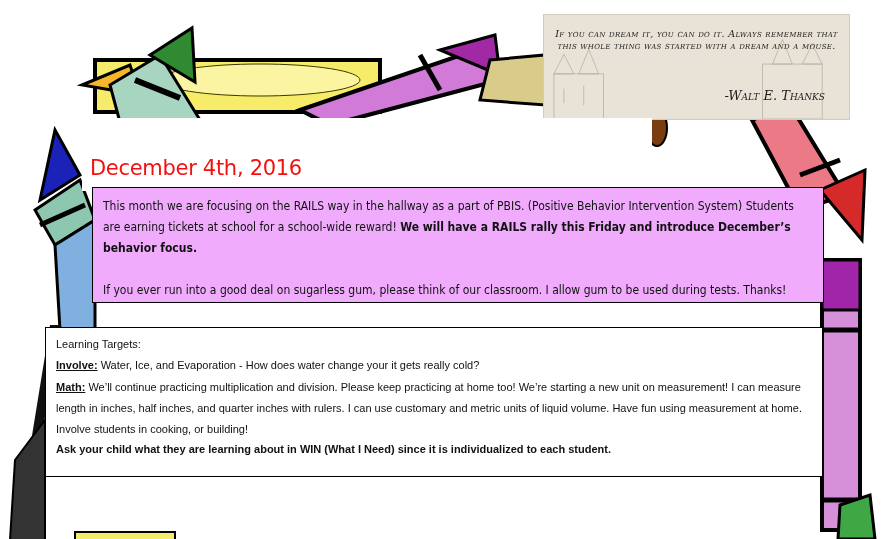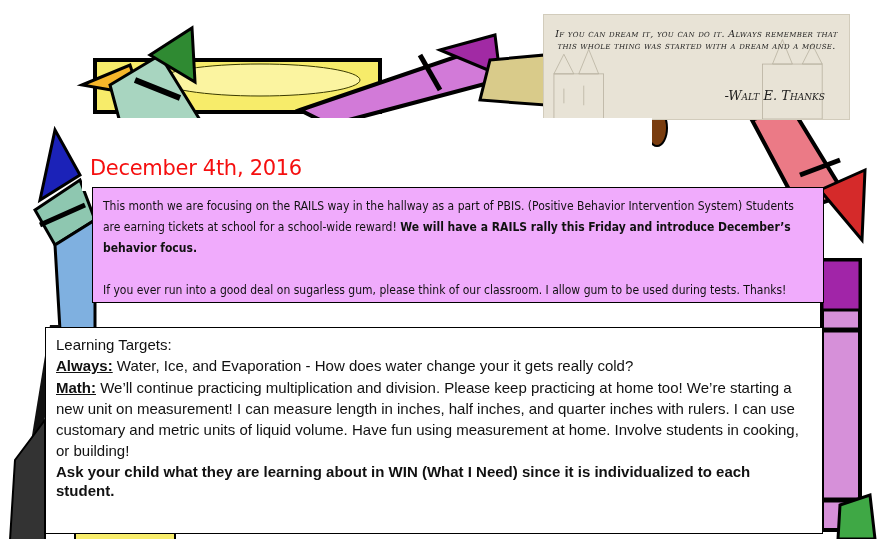--- a/index.html
+++ b/index.html
@@ -11,21 +11,21 @@
   .quote-author{position:absolute;right:24px;top:73px;font-family:"DejaVu Serif",serif;font-style:italic;font-size:13px;color:#1b1b1b;font-variant:small-caps;}
   .title-block{position:absolute;left:82px;top:118px;width:570px;height:73px;background:#fff;}
   .title-line{position:absolute;left:8px;font-family:"DejaVu Sans",sans-serif;font-size:21px;letter-spacing:-0.3px;white-space:nowrap;}
   .t1{top:3px;}
   .t2{top:38px;}
   .red{color:#f50f0f;}
   .dark{color:#111;}
   .box1{position:absolute;left:92px;top:187px;width:732px;height:116px;background:#f0abfc;border:1.5px solid #000;box-sizing:border-box;padding:8px 10px 0 10px;font-family:"DejaVu Sans Condensed","DejaVu Sans",sans-serif;font-size:12px;line-height:21px;color:#111;}
   .box1 p{margin:0;}
   .box1 .gap{height:21px;}
-  .box2{position:absolute;left:45px;top:327px;width:778px;height:207px;background:#fff;border:1.5px solid #000;box-sizing:border-box;padding:6px 10px 12px 10px;font-family:"Liberation Sans",sans-serif;font-size:15px;line-height:21.3px;color:#111;}
+  .box2{position:absolute;left:45px;top:327px;width:778px;height:150px;background:#fff;border:1.5px solid #000;box-sizing:border-box;padding:6px 10px 12px 10px;font-family:"Liberation Sans",sans-serif;font-size:11px;line-height:21.3px;color:#111;}
   .box2 p{margin:0;}
   .box2 .ela{line-height:19px;}
   .ul-bold{font-weight:bold;text-decoration:underline;}
   b{font-weight:bold;}
 </style>
 </head>
 <body>
 
 <svg class="deco" width="885" height="539" viewBox="0 0 885 539" style="left:0;top:0;">
 
@@ -104,16 +104,16 @@
 </div>
 
 <div class="box1">
   <p><span>This month we are focusing on the RAILS way in the hallway as a part of PBIS. (Positive Behavior Intervention System) Students are earning tickets at school for a school-wide reward! </span><b>We will have a RAILS rally this Friday and introduce December’s behavior focus.</b></p>
   <div class="gap"></div>
   <p>If you ever run into a good deal on sugarless gum, please think of our classroom. I allow gum to be used during tests.  Thanks!</p>
 </div>
 
 <div class="box2">
   <p>Learning Targets:</p>
-  <p><span class="ul-bold">Always:</span><span> Water, Ice, and Evaporation  - How does water change your it gets really cold?</span></p>
+  <p><span class="ul-bold">Involve:</span><span> Water, Ice, and Evaporation  - How does water change your it gets really cold?</span></p>
   <p><span class="ul-bold">Math:</span><span> We’ll continue  practicing multiplication and division.  Please keep practicing at home too! We’re starting a new unit on measurement! I can measure length in inches, half inches, and quarter inches with rulers. I can use customary and metric units of liquid volume. Have fun using measurement at home. Involve students  in cooking, or building!</span></p>
   <p class="ela"><b>Ask your child what they are learning about in WIN (What I Need) since it is individualized to each student.</b></p>
 </div>
 
 </body></html>

